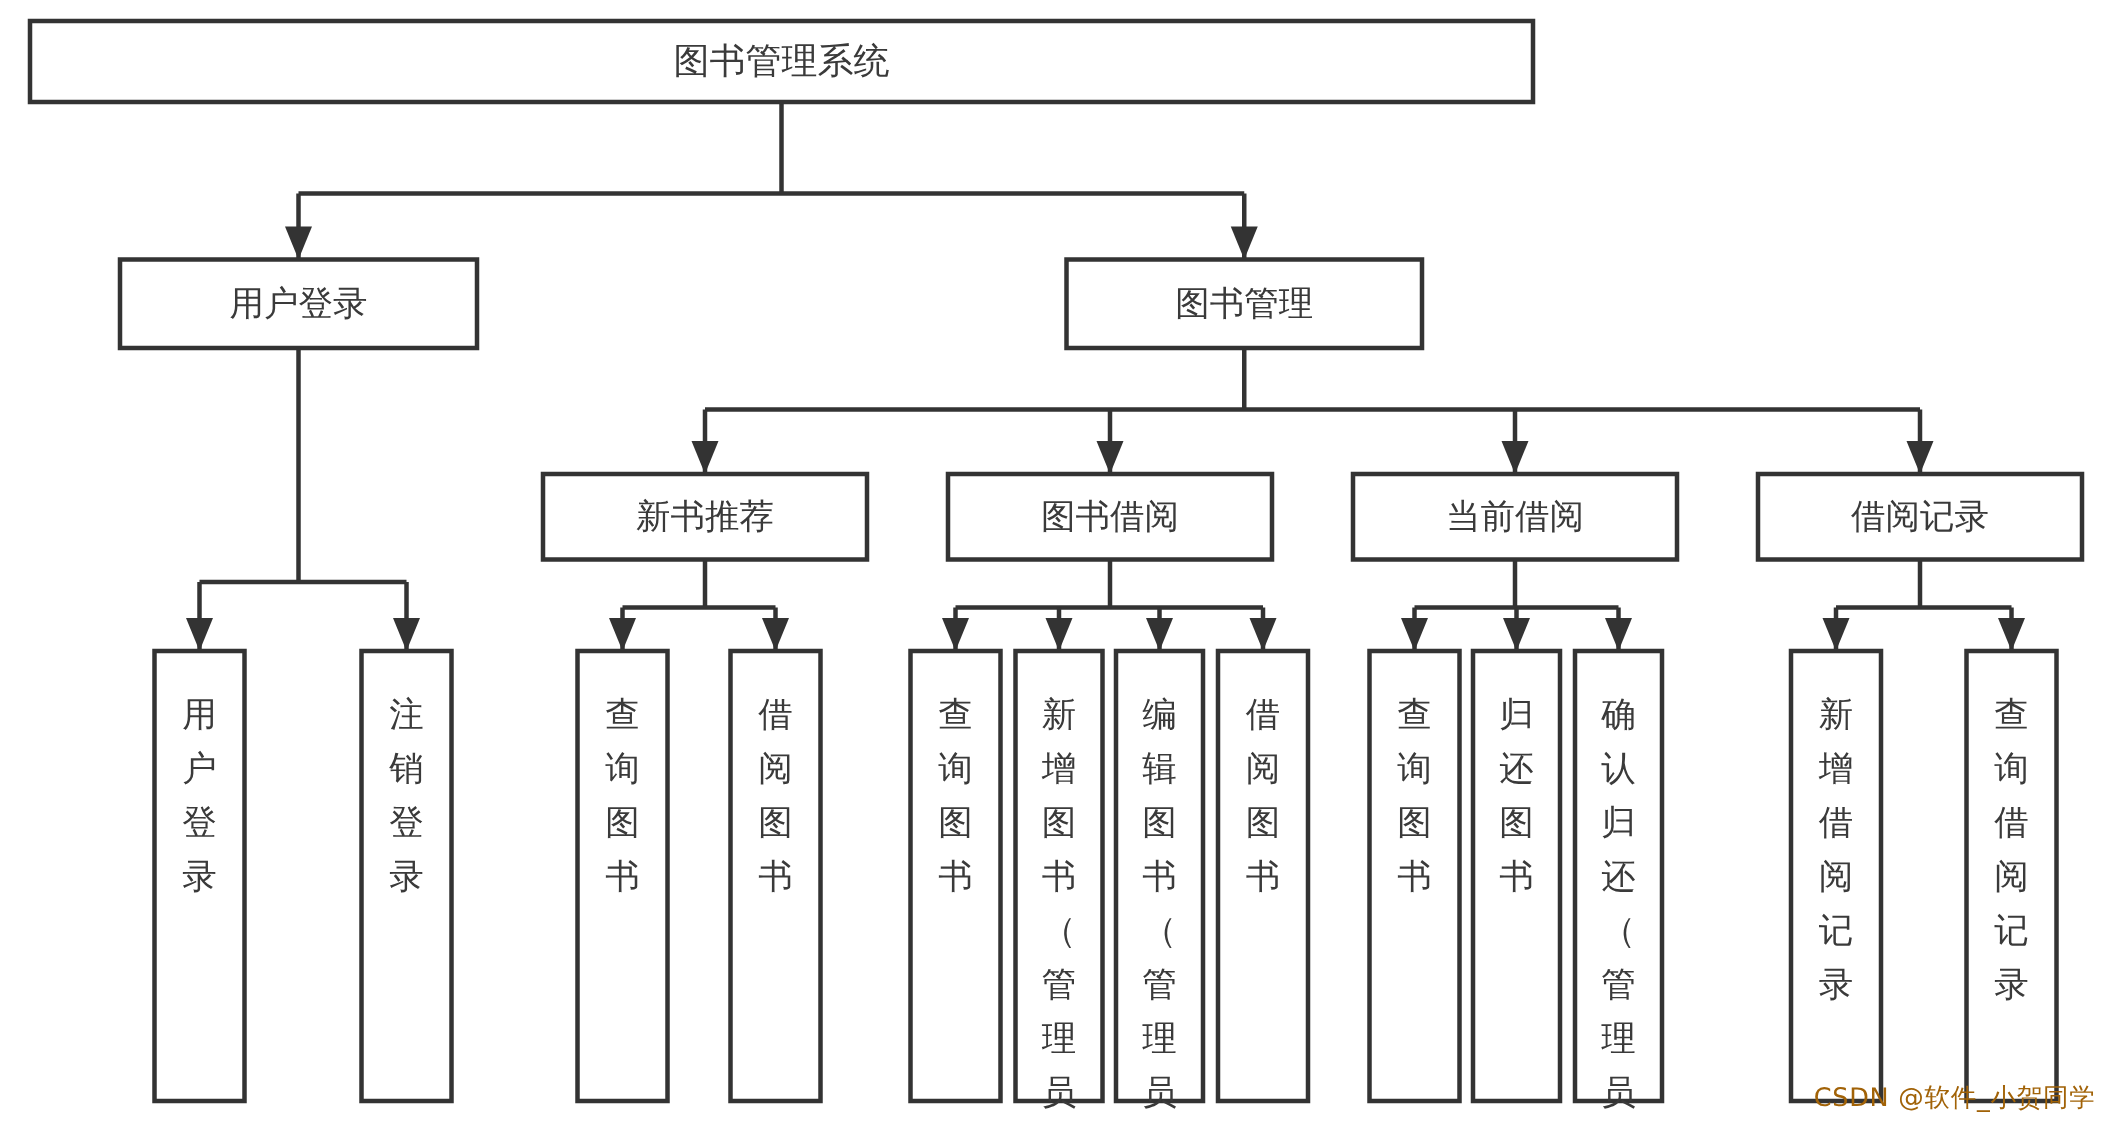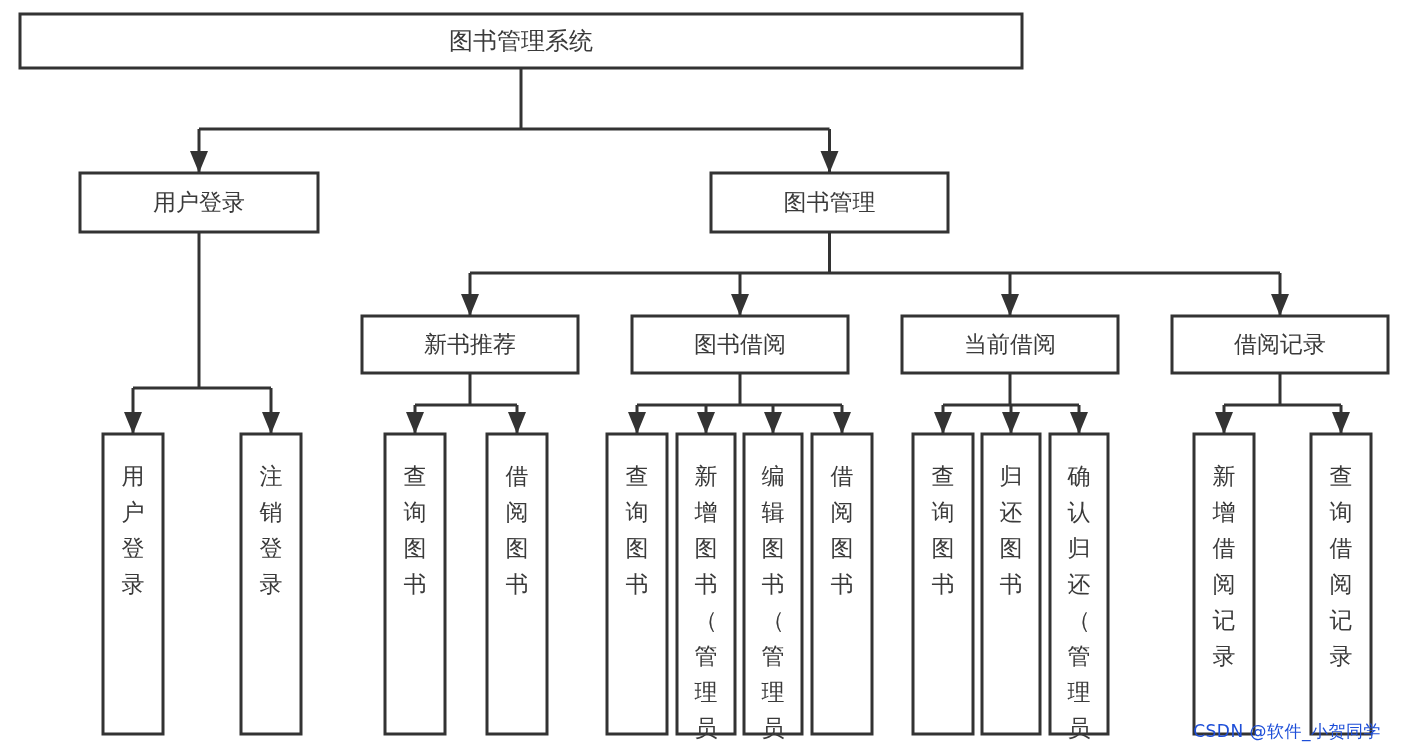--- a/index.html
+++ b/index.html
@@ -53,25 +53,25 @@
     stroke: #333333;
     stroke-width: 3;
     fill: none;
   }
   .arrow-head {
     fill: #333333;
     stroke: none;
   }
   .watermark {
     position: absolute;
-    right: 24px;
+    right: 8px;
     bottom: 4px;
     font-family: "DejaVu Sans", "Liberation Sans", sans-serif;
     font-size: 17px;
-    color: #1d4ed8;
+    color: #a16207;
     letter-spacing: 0.5px;
     white-space: nowrap;
     pointer-events: none;
   }
 </style>
 </head>
 <body>
 
 <div id="diagram-root">
   <svg id="tree-svg" viewBox="0 0 1405 747" xmlns="http://www.w3.org/2000/svg">

